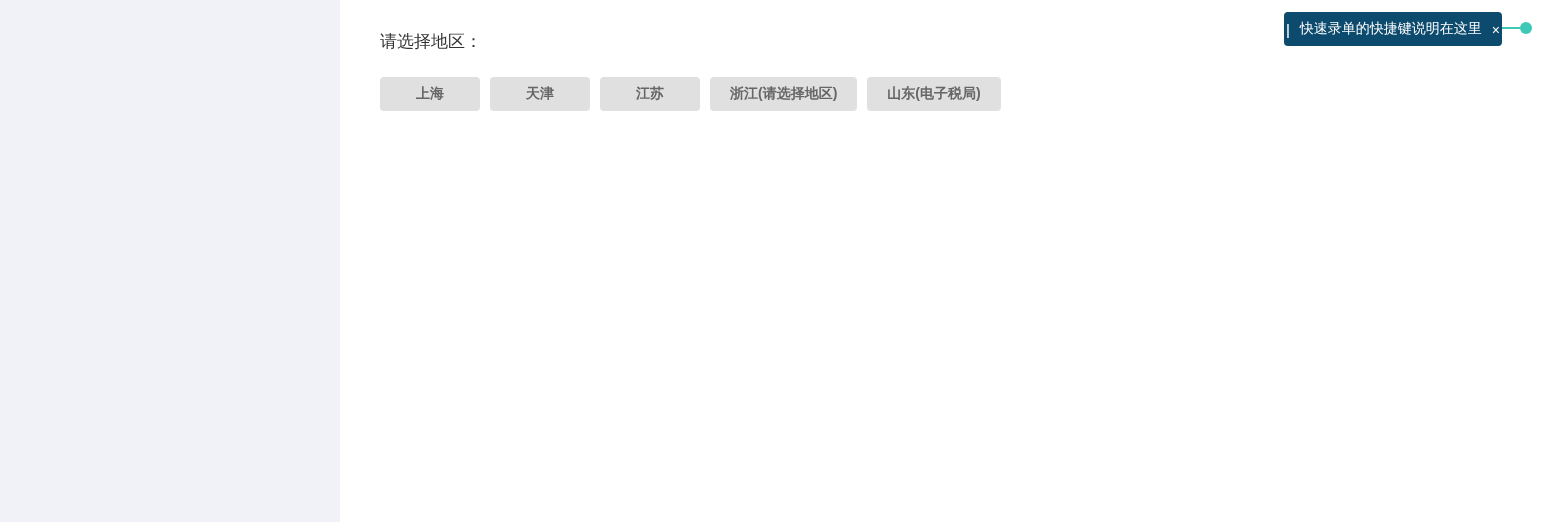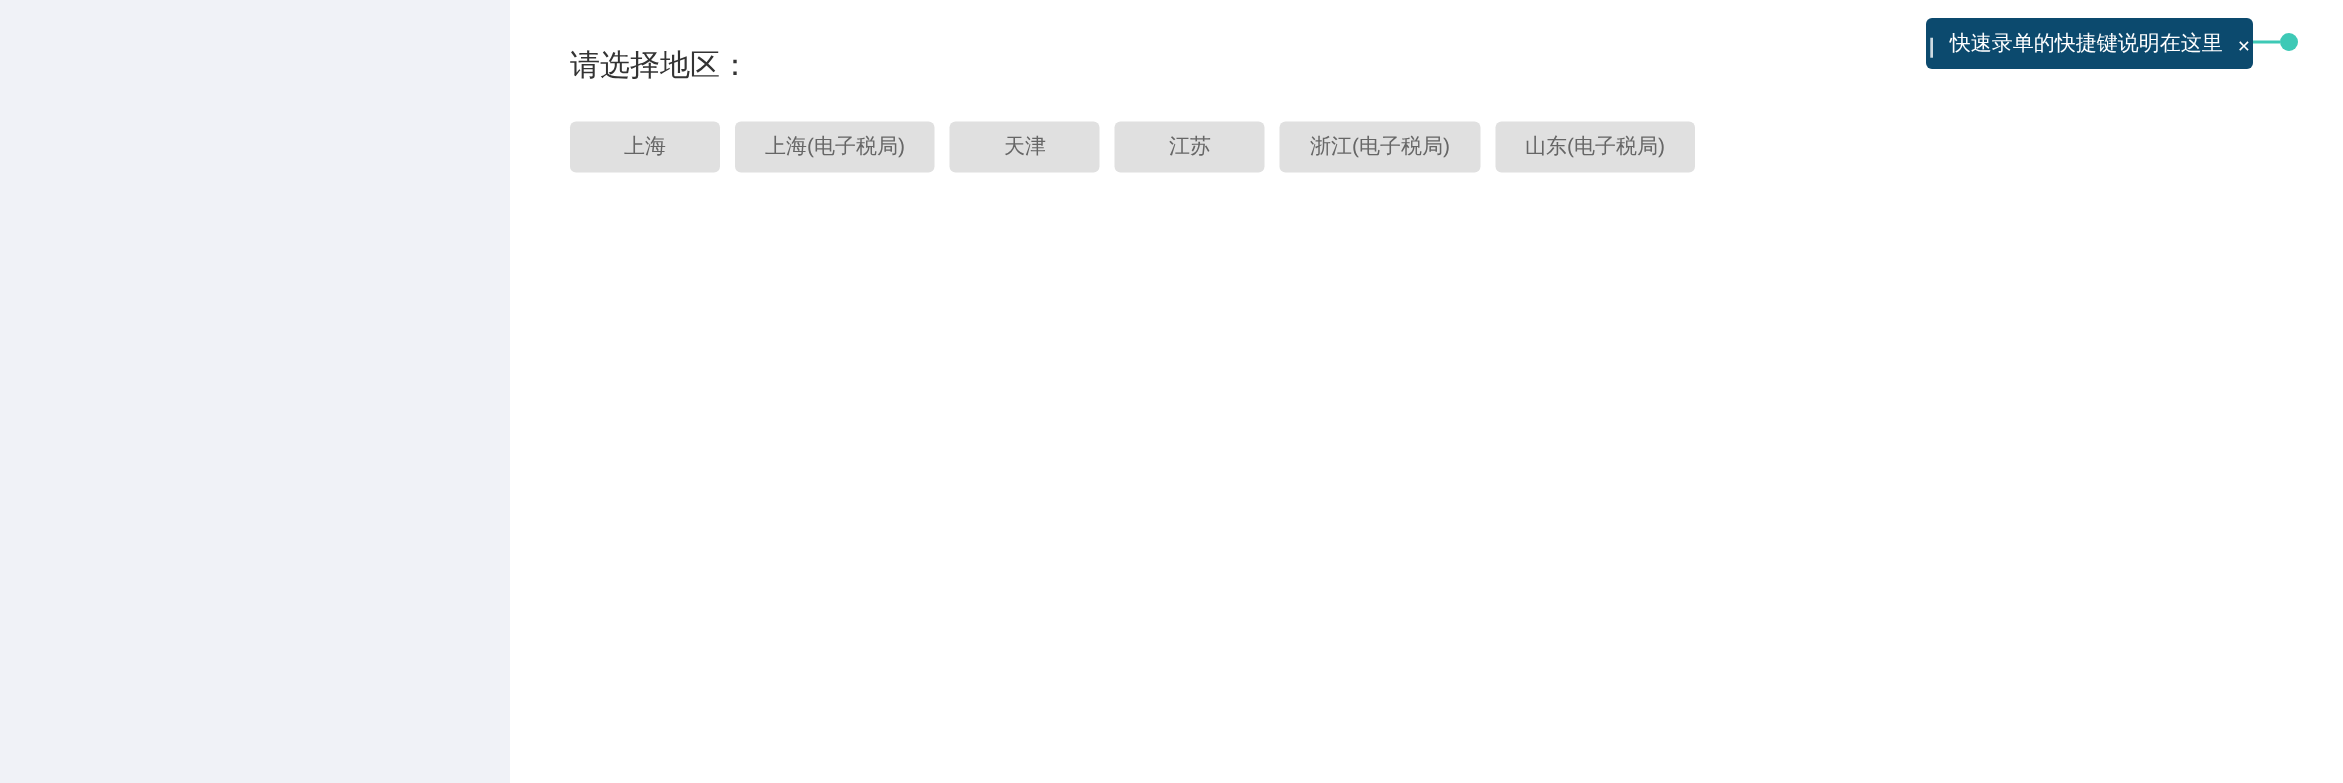--- a/index.html
+++ b/index.html
@@ -30,21 +30,21 @@
     }
 
     .main-content {
       flex: 1;
       background: #ffffff;
       padding: 30px 40px;
       position: relative;
     }
 
     .page-title {
-      font-size: 20px;
+      font-size: 17px;
       color: #333333;
       margin-bottom: 24px;
       font-weight: normal;
     }
 
     .region-buttons {
       display: flex;
       flex-wrap: wrap;
       gap: 10px;
     }
@@ -53,20 +53,21 @@
       background: #e0e0e0;
       border: none;
       border-radius: 4px;
       padding: 8px 20px;
       font-size: 14px;
       color: #666666;
       cursor: pointer;
       min-width: 100px;
       text-align: center;
       font-family: "Microsoft YaHei", "PingFang SC", sans-serif;
+      font-weight: bold;
     }
 
     .tooltip-banner {
       position: absolute;
       top: 12px;
       right: 60px;
       background: #0c4a6e;
       color: #ffffff;
       border-radius: 4px;
       padding: 8px 2px;
@@ -122,21 +123,20 @@
       <span>快速录单的快捷键说明在这里</span>
       <button class="tooltip-close">×</button>
     </div>
     <div class="tooltip-line"></div>
     <div class="tooltip-dot"></div>
 
     <div class="page-title">请选择地区：</div>
 
     <div class="region-buttons">
     <button class="region-btn">上海</button>
-        <button class="region-btn">上海(电子税局)</button>
         <button class="region-btn">天津</button>
         <button class="region-btn">江苏</button>
-        <button class="region-btn">浙江(电子税局)</button>
+        <button class="region-btn">浙江(请选择地区)</button>
         <button class="region-btn">山东(电子税局)</button>
       </div>
 
   </div>
 </div>
 
 </body></html>

